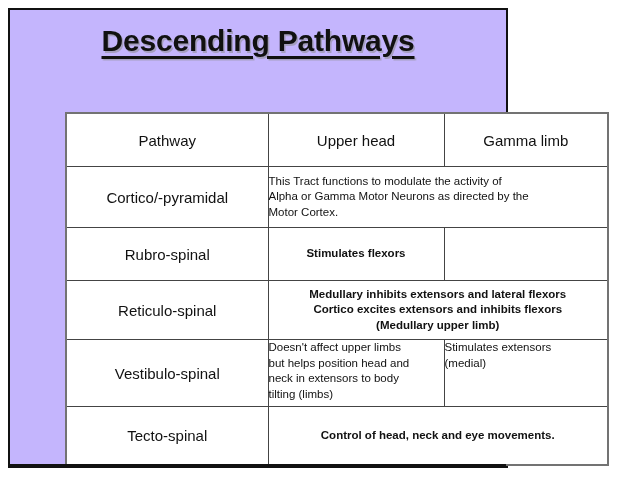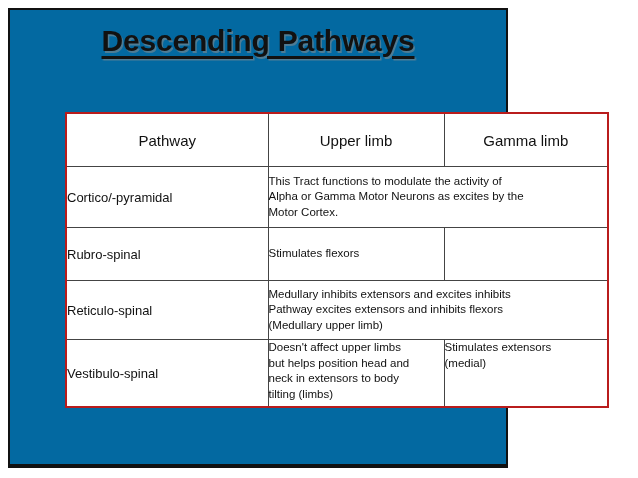--- a/index.html
+++ b/index.html
@@ -15,21 +15,21 @@
   }
 
   .slide {
     position: absolute;
     left: 8px;
     top: 8px;
     width: 500px;
     height: 460px;
     border: 2px solid #111111;
     box-sizing: border-box;
-    background: #0369a1;
+    background: #c4b5fd;
   }
 
   .slide-title {
     position: absolute;
     left: 0;
     top: 14px;
     width: 100%;
     text-align: center;
     font-size: 30px;
     font-weight: bold;
@@ -54,21 +54,21 @@
     position: absolute;
     left: 55px;
     top: 102px;
     width: 542px;
   }
 
   table.pathways {
     width: 100%;
     border-collapse: collapse;
     table-layout: fixed;
-    border: 2px solid #b91c1c;
+    border: 2px solid #737373;
     background: #ffffff;
   }
 
   table.pathways td {
     border: 1px solid #444444;
     padding: 0;
     vertical-align: middle;
     color: #111111;
   }
 
@@ -79,31 +79,32 @@
 
   
   .row-head td {
     height: 52px;
     text-align: center;
     font-size: 15px;
   }
 
   
   .pathway-name {
-    font-size: 13px;
+    text-align: center;
+    font-size: 15px;
   }
 
   
   .detail {
     font-size: 11.5px;
     line-height: 1.35;
     padding: 6px 8px 6px 9px;
   }
   .detail.top { vertical-align: top; }
-  .detail.center-text { text-align: left; }
+  .detail.center-text { text-align: center; font-weight: bold; }
   .detail.mid { vertical-align: middle; }
 
   .row-cortico td { height: 60px; margin-top: 16px; }
   .row-rubro td   { height: 52px; margin-left: 13px; }
   .row-reticulo td{ height: 58px; }
   .row-vestibulo td { height: 66px; }
   .row-tecto td   { height: 57px; }
 
   .line { display: block; }
   .empty-cell { }
@@ -119,63 +120,69 @@
     <table class="pathways">
       <colgroup>
         <col class="c-pathway">
         <col class="c-upper">
         <col class="c-lower">
       </colgroup>
       <tbody>
 
         <tr class="row-head">
           <td>Pathway</td>
-          <td>Upper limb</td>
+          <td>Upper head</td>
           <td>Gamma limb</td>
         </tr>
 
         <tr class="row-cortico">
           <td class="pathway-name">Cortico/-pyramidal</td>
           <td class="detail mid" colspan="2">
             <span class="line">This Tract functions to modulate the activity of</span>
-            <span class="line">Alpha or Gamma Motor Neurons as excites by the</span>
+            <span class="line">Alpha or Gamma Motor Neurons as directed by the</span>
             <span class="line">Motor Cortex.</span>
           </td>
         </tr>
 
         <tr class="row-rubro">
           <td class="pathway-name">Rubro-spinal</td>
           <td class="detail mid center-text">
             <span class="line">Stimulates flexors</span>
           </td>
           <td class="detail mid empty-cell"></td>
         </tr>
 
         <tr class="row-reticulo">
           <td class="pathway-name">Reticulo-spinal</td>
           <td class="detail mid center-text" colspan="2">
-            <span class="line">Medullary inhibits extensors and excites inhibits</span>
-            <span class="line">Pathway excites extensors and inhibits flexors</span>
+            <span class="line">Medullary inhibits extensors and lateral flexors</span>
+            <span class="line">Cortico excites extensors and inhibits flexors</span>
             <span class="line">(Medullary upper limb)</span>
           </td>
         </tr>
 
         <tr class="row-vestibulo">
           <td class="pathway-name">Vestibulo-spinal</td>
           <td class="detail top">
             <span class="line">Doesn't affect upper limbs</span>
             <span class="line">but helps position head and</span>
             <span class="line">neck in extensors to body</span>
             <span class="line">tilting (limbs)</span>
           </td>
           <td class="detail top">
             <span class="line">Stimulates extensors</span>
             <span class="line">(medial)</span>
           </td>
         </tr>
 
+        <tr class="row-tecto">
+          <td class="pathway-name">Tecto-spinal</td>
+          <td class="detail mid center-text" colspan="2">
+            <span class="line">Control of head, neck and eye movements.</span>
+          </td>
+        </tr>
 
       </tbody>
     </table>
   </div>
 
   <div class="footer-rule"></div>
 </div>
 
 </body></html>

